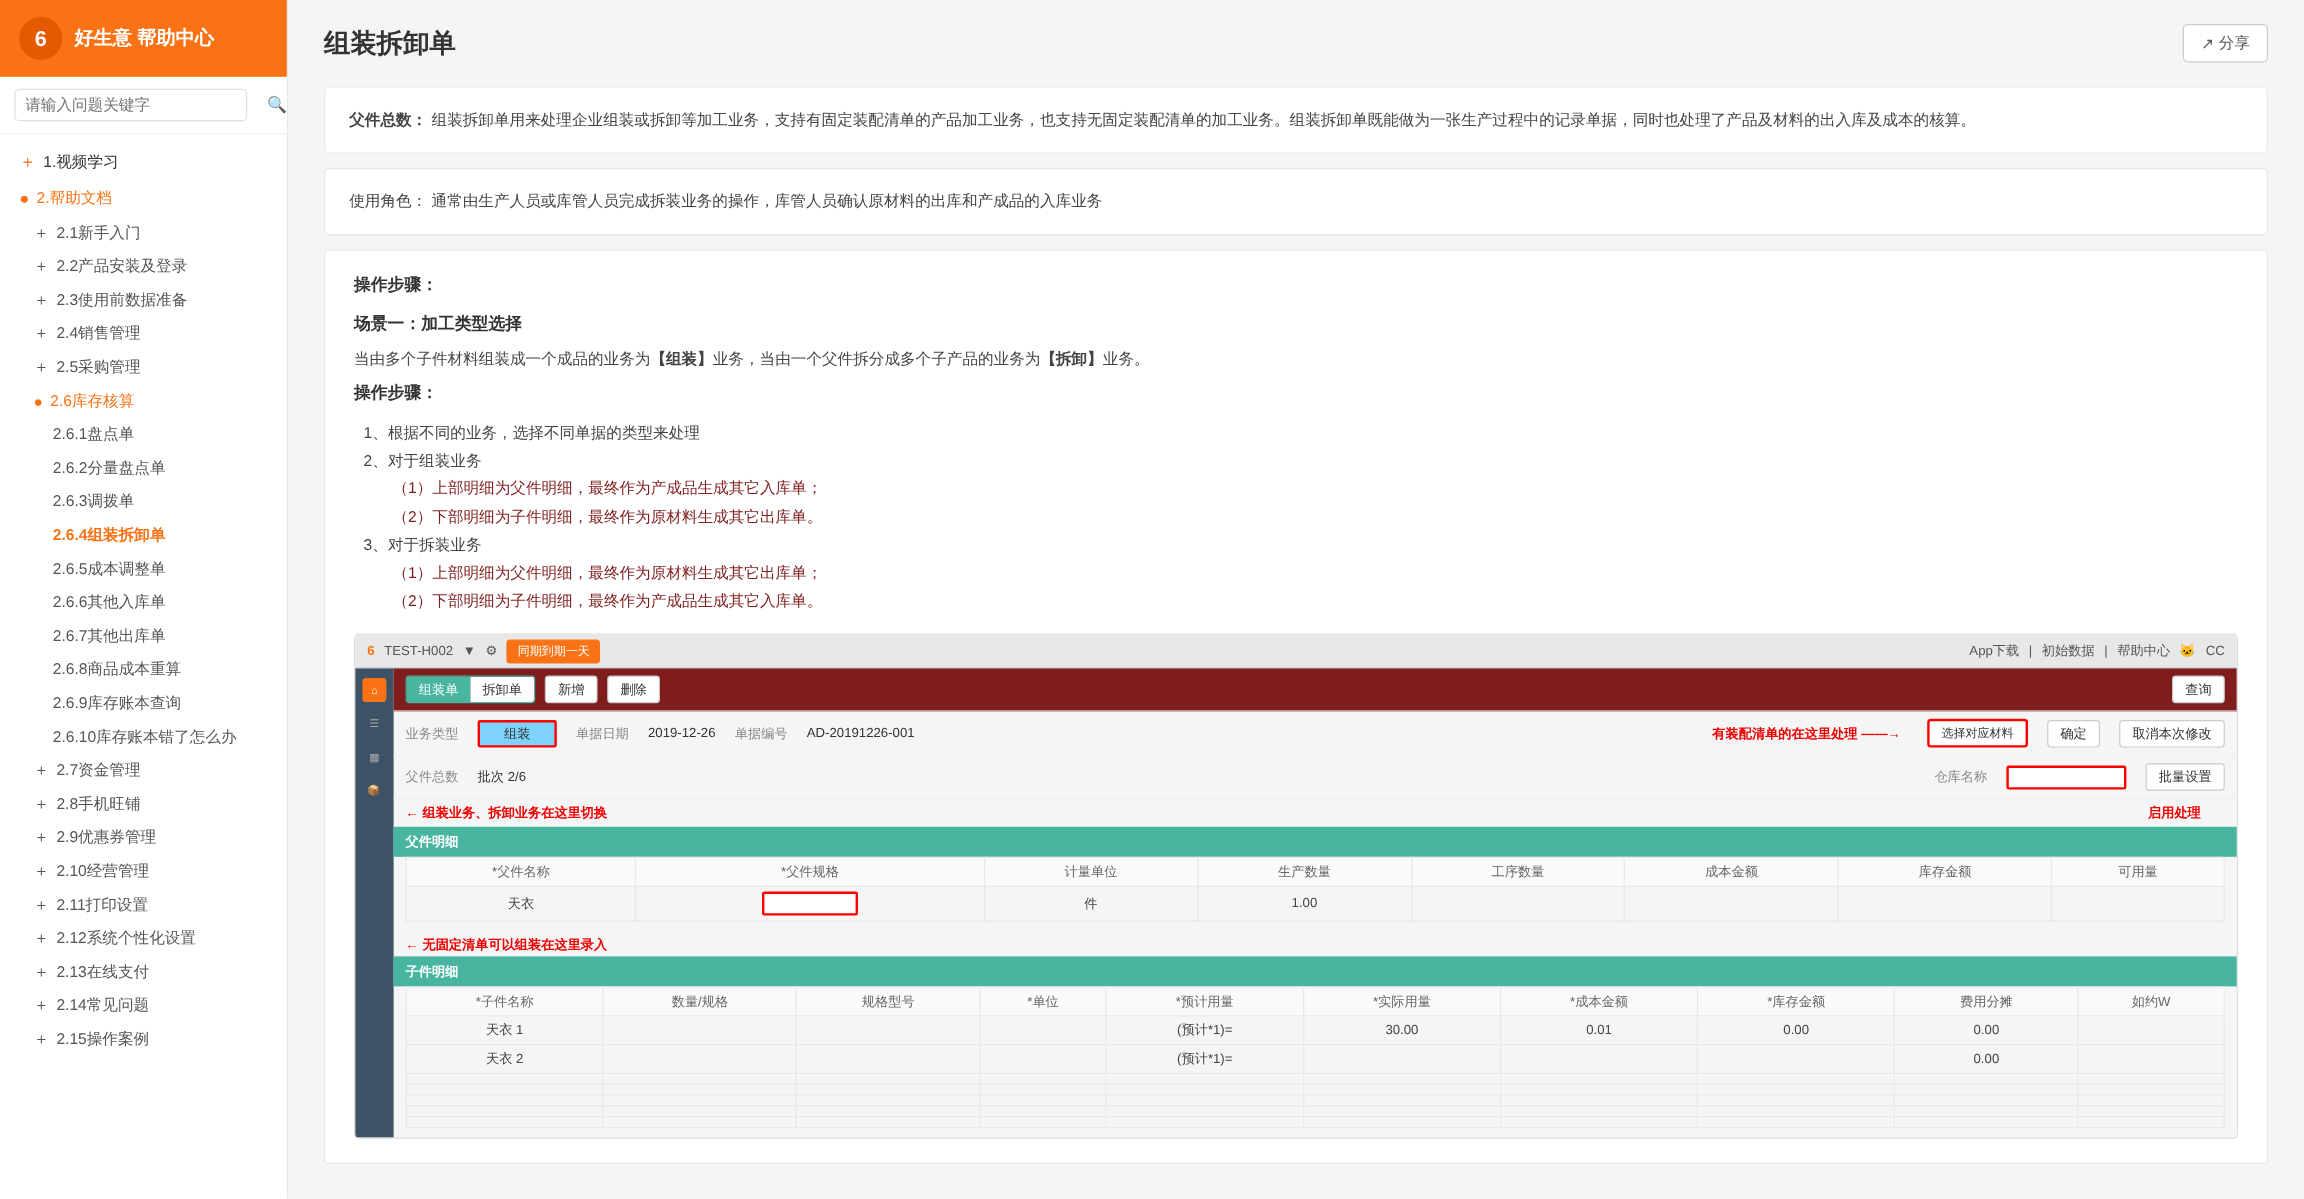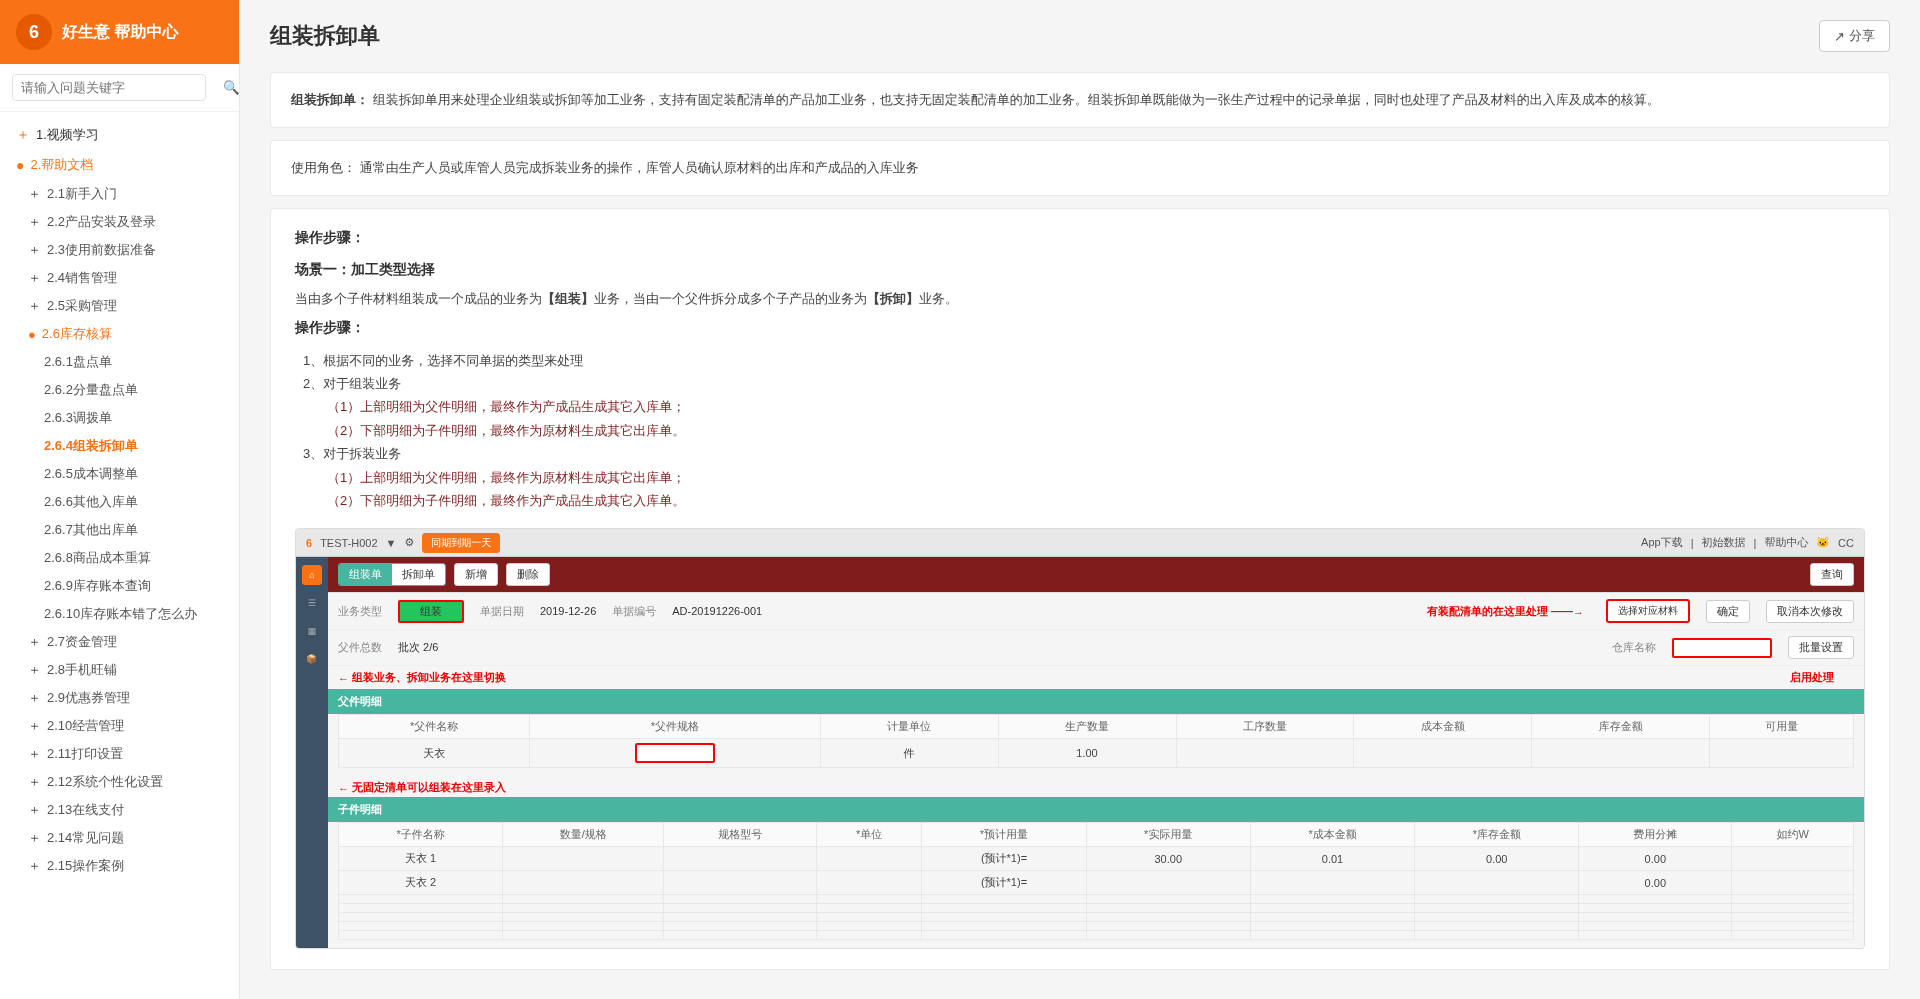--- a/index.html
+++ b/index.html
@@ -301,21 +301,21 @@
 <main class="main-content">
   <div class="main-header">
     <h1 class="main-title">组装拆卸单</h1>
     <button class="share-btn">
       <span>↗</span>
       <span>分享</span>
     </button>
   </div>
 
   <div class="content-card">
-    <span style="font-weight:bold;">组装拆卸单：</span>
+    <span style="font-weight:bold;">父件总数：</span>
     <span>组装拆卸单用来处理企业组装或拆卸等加工业务，支持有固定装配清单的产品加工业务，也支持无固定装配清单的加工业务。组装拆卸单既能做为一张生产过程中的记录单据，同时也处理了产品及材料的出入库及成本的核算。</span>
   </div>
 
   <div class="content-card">
     <span style="font-weight:normal;">使用角色：</span>
     <span>通常由生产人员或库管人员完成拆装业务的操作，库管人员确认原材料的出库和产成品的入库业务</span>
   </div>
 
 
   <div class="content-body">
@@ -370,21 +370,21 @@
                 <button class="ss-type-btn">拆卸单</button>
               </div>
               <button class="ss-btn">新增</button>
               <button class="ss-btn">删除</button>
               <span style="flex:1"></span>
               <button class="ss-btn">查询</button>
             </div>
 
             <div class="ss-form-row" style="position:relative;">
               <span class="ss-form-label">业务类型</span>
-              <span class="ss-form-value red-border" style="padding:2px 20px; background:#22c55e;">组装</span>
+              <span class="ss-form-value red-border" style="padding:2px 20px; background:#7dd3fc;">组装</span>
               <span class="ss-form-label">单据日期</span>
               <span class="ss-form-value">2019-12-26</span>
               <span class="ss-form-label">单据编号</span>
               <span class="ss-form-value">AD-20191226-001</span>
               <span style="flex:1"></span>
 
               <span style="color:#e00;font-size:11px;font-weight:bold; margin-right:6px;">有装配清单的在这里处理 ——→</span>
               <button class="ss-btn" style="border:2px solid #f00; font-size:10px;">选择对应材料</button>
               <button class="ss-btn">确定</button>
               <button class="ss-btn">取消本次修改</button>

